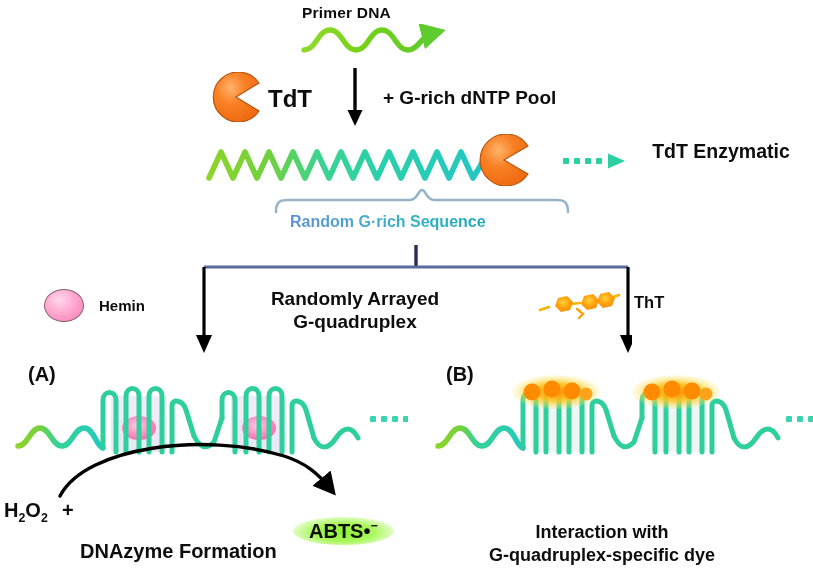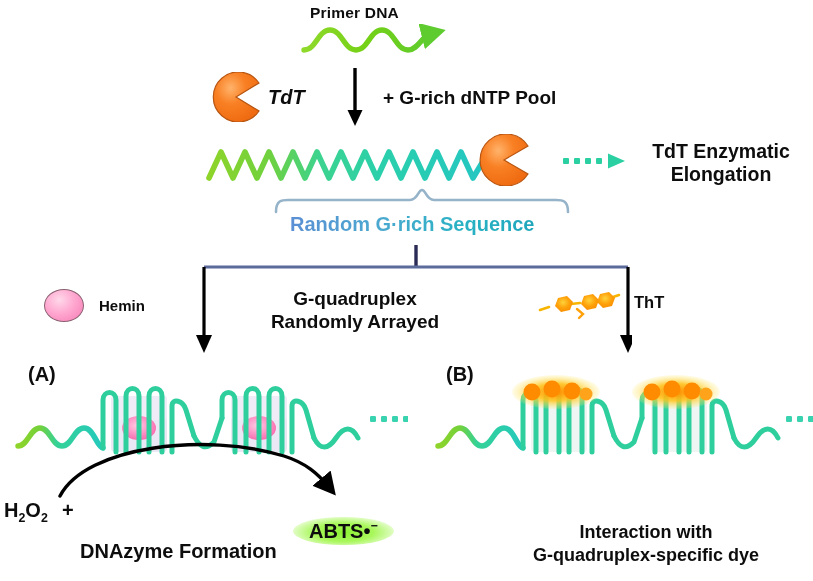--- a/index.html
+++ b/index.html
@@ -20,24 +20,24 @@
   .abs { position: absolute; }
 
   .lbl {
     font-weight: bold;
     color: #0d0d0d;
     line-height: 1.12;
     white-space: nowrap;
   }
 
   .t-primer      { font-size: 15.5px; letter-spacing: .2px; }
-  .t-tdt         { font-size: 20px; font-style: italic; }
+  .t-tdt         { font-size: 24px; }
   .t-dntp        { font-size: 19px; }
   .t-elong       { font-size: 19.5px; text-align: center; line-height: 1.2; }
-  .t-brace       { font-size: 20px; font-weight: bold; }
+  .t-brace       { font-size: 16px; font-weight: bold; }
   .t-rand        { font-size: 19px; text-align: center; line-height: 1.22; }
   .t-hemin       { font-size: 15px; }
   .t-tht         { font-size: 16.5px; }
   .t-panel       { font-size: 20px; }
   .t-chem        { font-size: 20px; }
   .t-cap         { font-size: 18px; text-align: center; line-height: 1.25; }
 
   .grad-text {
     background: linear-gradient(95deg,#5b8fd4 0%,#4aa9cf 38%,#29b2c4 70%,#1fa6bb 100%);
     -webkit-background-clip: text;
@@ -64,21 +64,21 @@
     margin-top: 20px;
   }
   sup { font-size: .62em; }
   sub { font-size: .62em; }
 </style>
 </head>
 <body>
 
 <div id="figure">
 
-  <div class="abs lbl t-primer" style="left:310px; top:4px;">Primer DNA</div>
+  <div class="abs lbl t-primer" style="left:302px; top:4px;">Primer DNA</div>
 
   <svg class="abs" style="left:300px; top:24px;" width="160" height="36">
     <defs>
       <linearGradient id="gPrim" x1="0" y1="0" x2="1" y2="0">
         <stop offset="0%" stop-color="#8fd92b"></stop>
         <stop offset="50%" stop-color="#74d116"></stop>
         <stop offset="100%" stop-color="#5ecb2e"></stop>
       </linearGradient>
       <marker id="mPrim" markerWidth="5" markerHeight="5" refX="1.6" refY="2.5" orient="auto">
         <path d="M0,0 L4.6,2.5 L0,5 Z" fill="#5ecb2e"></path>
@@ -131,42 +131,41 @@
       <rect x="2" y="8" width="6" height="6" rx="1"></rect>
       <rect x="13" y="8" width="6" height="6" rx="1"></rect>
       <rect x="24" y="8" width="6" height="6" rx="1"></rect>
       <rect x="35" y="8" width="6" height="6" rx="1"></rect>
     </g>
     <path d="M47,3.5 L64,11 L47,18.5 Z" fill="#2ad0a2"></path>
   </svg>
 
   <div class="abs lbl t-elong" style="left:636px; top:140px; width:170px;">
     <div>TdT Enzymatic</div>
-    <div>Elongation</div>
   </div>
 
   <svg class="abs" style="left:272px; top:186px;" width="300" height="28">
     <path d="M4,26 C4,14 10,14 16,14 L138,14 C146,14 146,4 150,4
              C154,4 154,14 162,14 L284,14 C290,14 296,14 296,26" stroke="#95b3c9" stroke-width="2.6" fill="none" stroke-linecap="round"></path>
   </svg>
 
   <div class="abs lbl t-brace grad-text" style="left:290px; top:213px;">Random G·rich Sequence</div>
 
   <svg class="abs" style="left:176px; top:245px;" width="456" height="112">
     <line x1="240" y1="0" x2="240" y2="22" stroke="#2b2b55" stroke-width="3.4"></line>
     <line x1="28" y1="22" x2="452" y2="22" stroke="#5a6b9c" stroke-width="3"></line>
     <line x1="28" y1="22" x2="28" y2="92" stroke="#000" stroke-width="3.2"></line>
     <path d="M20,90 L28,108 L36,90 Z" fill="#000"></path>
     <line x1="452" y1="22" x2="452" y2="92" stroke="#000" stroke-width="3.2"></line>
     <path d="M444,90 L452,108 L460,90 Z" fill="#000"></path>
   </svg>
 
   <div class="abs lbl t-rand" style="left:240px; top:287px; width:230px;">
+    <div>Randomly Arrayed</div>
     <div>G-quadruplex</div>
-    <div>Randomly Arrayed</div>
   </div>
 
   <div class="abs hemin-dot" style="left:44px; top:289px;"></div>
   <div class="abs lbl t-hemin" style="left:99px; top:298px;">Hemin</div>
 
   <svg class="abs" style="left:536px; top:288px;" width="90" height="34">
     <defs>
       <radialGradient id="gTht" cx="45%" cy="40%" r="70%">
         <stop offset="0%" stop-color="#ffd23a"></stop>
         <stop offset="50%" stop-color="#ffa10a"></stop>
@@ -308,18 +307,18 @@
       <circle cx="278" cy="28" r="6.5" fill="#ffa41a"></circle>
     </g>
 
     <g fill="#3ad3b0">
       <rect x="358" y="50" width="6" height="6" rx="1.2"></rect>
       <rect x="369" y="50" width="6" height="6" rx="1.2"></rect>
       <rect x="380" y="50" width="6" height="6" rx="1.2"></rect>
     </g>
   </svg>
 
-  <div class="abs lbl t-cap" style="left:496px; top:521px; width:300px;">
+  <div class="abs lbl t-cap" style="left:452px; top:521px; width:300px;">
     <div>Interaction with</div>
     <div>G-quadruplex-specific dye</div>
   </div>
 
 </div>
 
 </body></html>

